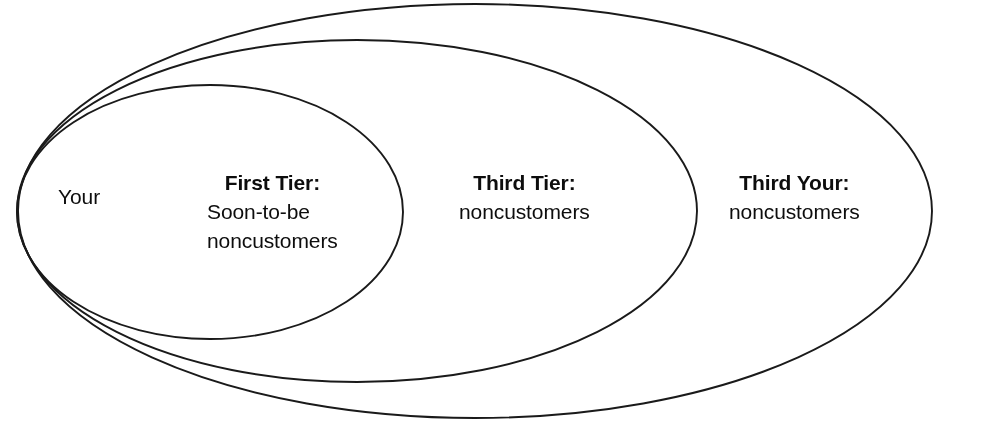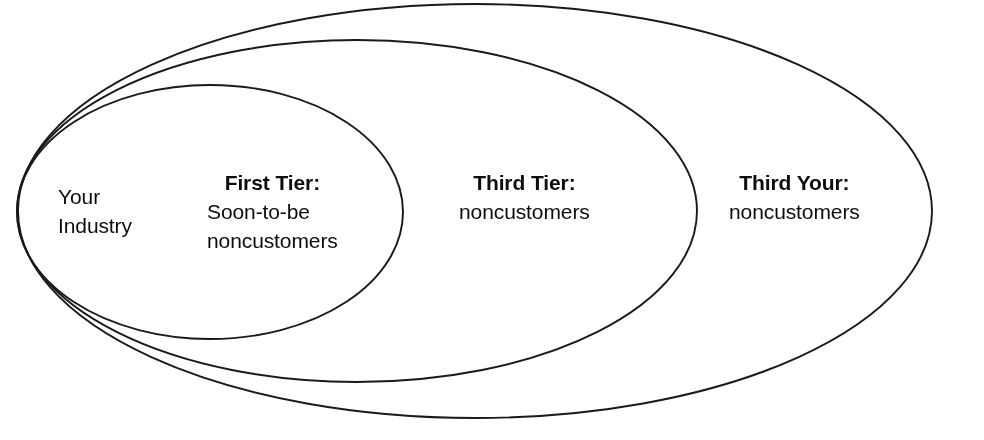--- a/index.html
+++ b/index.html
@@ -69,21 +69,20 @@
 <div id="stage">
 
   <svg id="diagram-svg" viewBox="0 0 984 440" xmlns="http://www.w3.org/2000/svg">
     <ellipse class="ellipse-shape" cx="475" cy="211" rx="457" ry="207" stroke="#1a1a1a"></ellipse>
     <ellipse class="ellipse-shape" cx="357" cy="211" rx="340" ry="171" stroke="#1a1a1a"></ellipse>
     <ellipse class="ellipse-shape" cx="210" cy="212" rx="193" ry="127" stroke="#1a1a1a"></ellipse>
   </svg>
 
   <div class="label-block" id="label-industry">
     <div class="label-line">Your</div>
-    <div class="label-line">Industry</div>
   </div>
 
   <div class="label-block" id="label-first">
     <div class="label-title">First Tier:</div>
     <div class="label-line">Soon-to-be</div>
     <div class="label-line">noncustomers</div>
   </div>
 
   <div class="label-block" id="label-second">
     <div class="label-title">Third Tier:</div>

